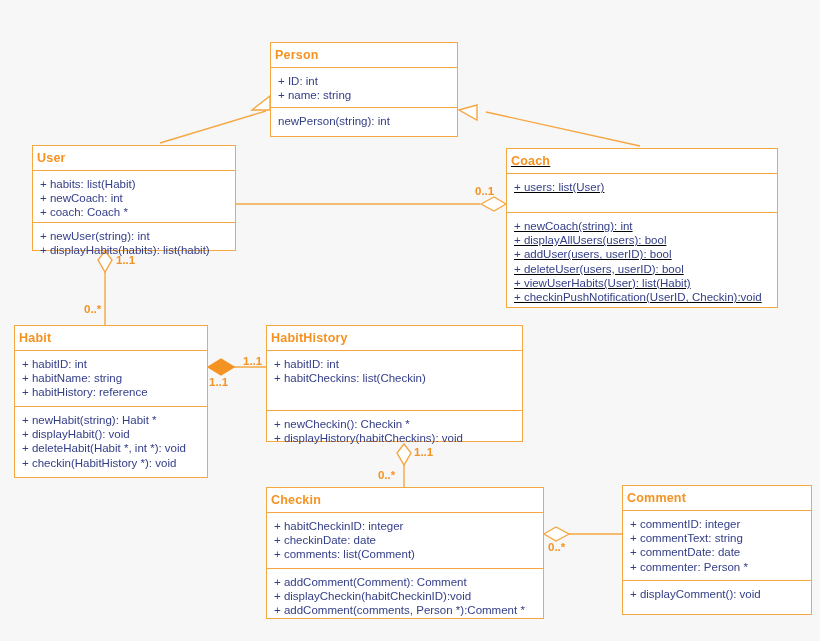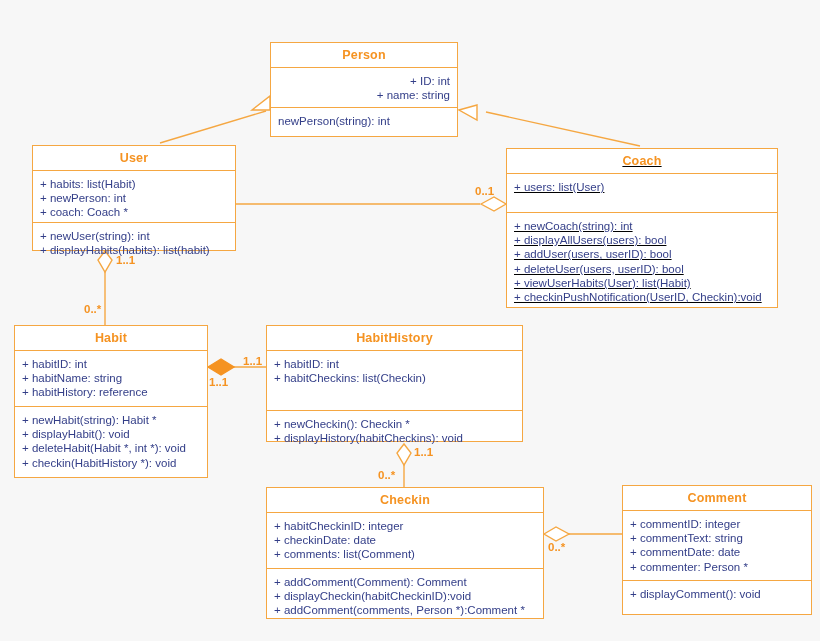--- a/index.html
+++ b/index.html
@@ -19,21 +19,21 @@
   
   .uml-class {
     position: absolute;
     background: #ffffff;
     border: 1.5px solid #f5a742;
     box-sizing: border-box;
     display: flex;
     flex-direction: column;
   }
   .uml-title {
-    text-align: center;
+    text-align: left;
     color: #f59322;
     font-weight: bold;
     font-size: 12.5px;
     padding: 5px 4px 5px 4px;
     border-bottom: 1.5px solid #f5a742;
     letter-spacing: 0.2px;
   }
   .uml-compartment {
     padding: 6px 7px 6px 7px;
     box-sizing: border-box;
@@ -130,34 +130,34 @@
   <span class="mult" style="left:209px; top:376px;">1..1</span>
 
   <span class="mult" style="left:414px; top:446px;">1..1</span>
   <span class="mult" style="left:378px; top:469px;">0..*</span>
 
   <span class="mult" style="left:487px; top:515px;">1..1</span>
   <span class="mult" style="left:548px; top:541px;">0..*</span>
 
   <div class="uml-class" style="left:270px; top:42px; width:188px; height:95px;">
     <div class="uml-title">Person</div>
-    <div class="uml-compartment uml-attrs" style="height:40px;text-align:right;">
+    <div class="uml-compartment uml-attrs" style="height:40px;">
       <div class="uml-line">+ ID: int</div>
       <div class="uml-line">+ name: string</div>
     </div>
     <div class="uml-compartment uml-ops">
       <div class="uml-line">newPerson(string): int</div>
     </div>
   </div>
 
   <div class="uml-class" style="left:32px; top:145px; width:204px; height:106px;">
     <div class="uml-title">User</div>
     <div class="uml-compartment uml-attrs" style="height:52px;">
       <div class="uml-line">+ habits: list(Habit)</div>
-      <div class="uml-line">+ newPerson: int</div>
+      <div class="uml-line">+ newCoach: int</div>
       <div class="uml-line">+ coach: Coach *</div>
     </div>
     <div class="uml-compartment uml-ops">
       <div class="uml-line">+ newUser(string): int</div>
       <div class="uml-line">+ displayHabits(habits): list(habit)</div>
     </div>
   </div>
 
   <div class="uml-class" style="left:506px; top:148px; width:272px; height:160px;text-decoration:underline;">
     <div class="uml-title">Coach</div>

